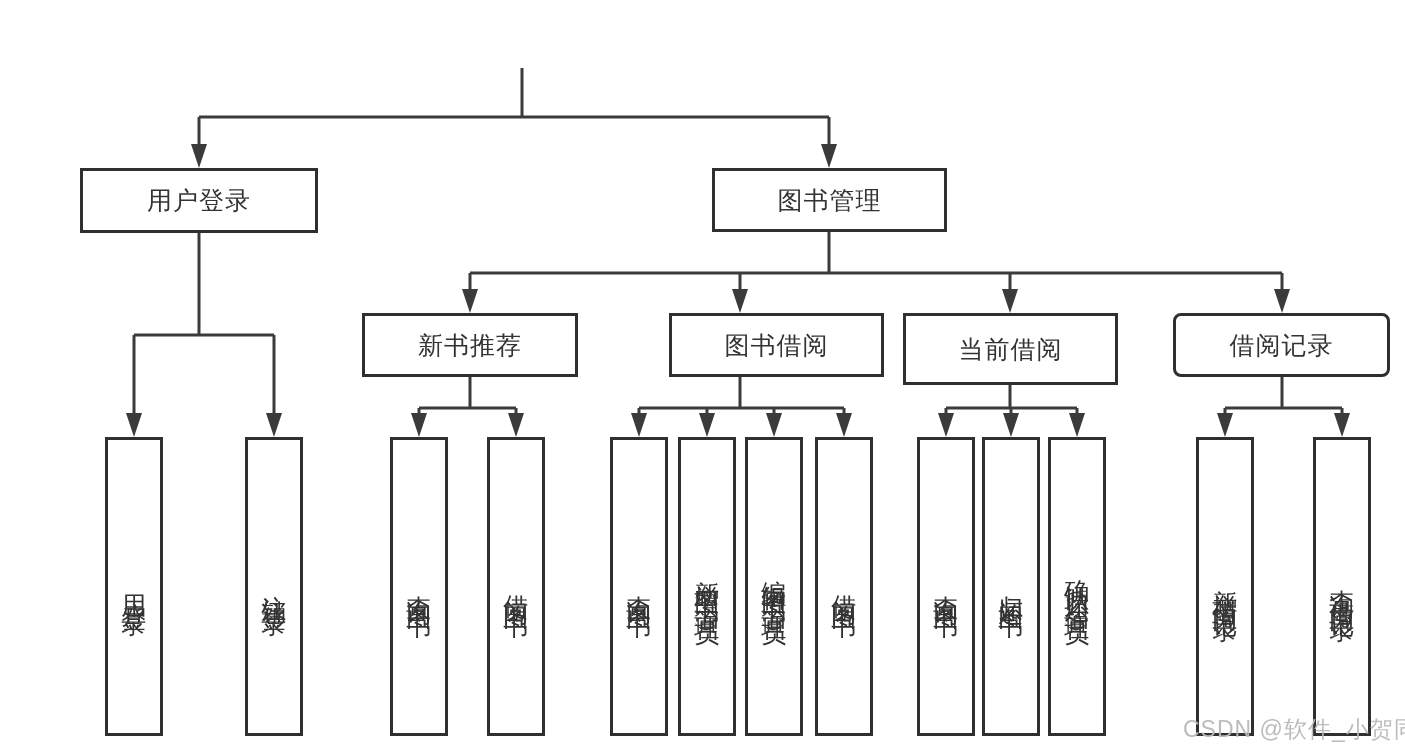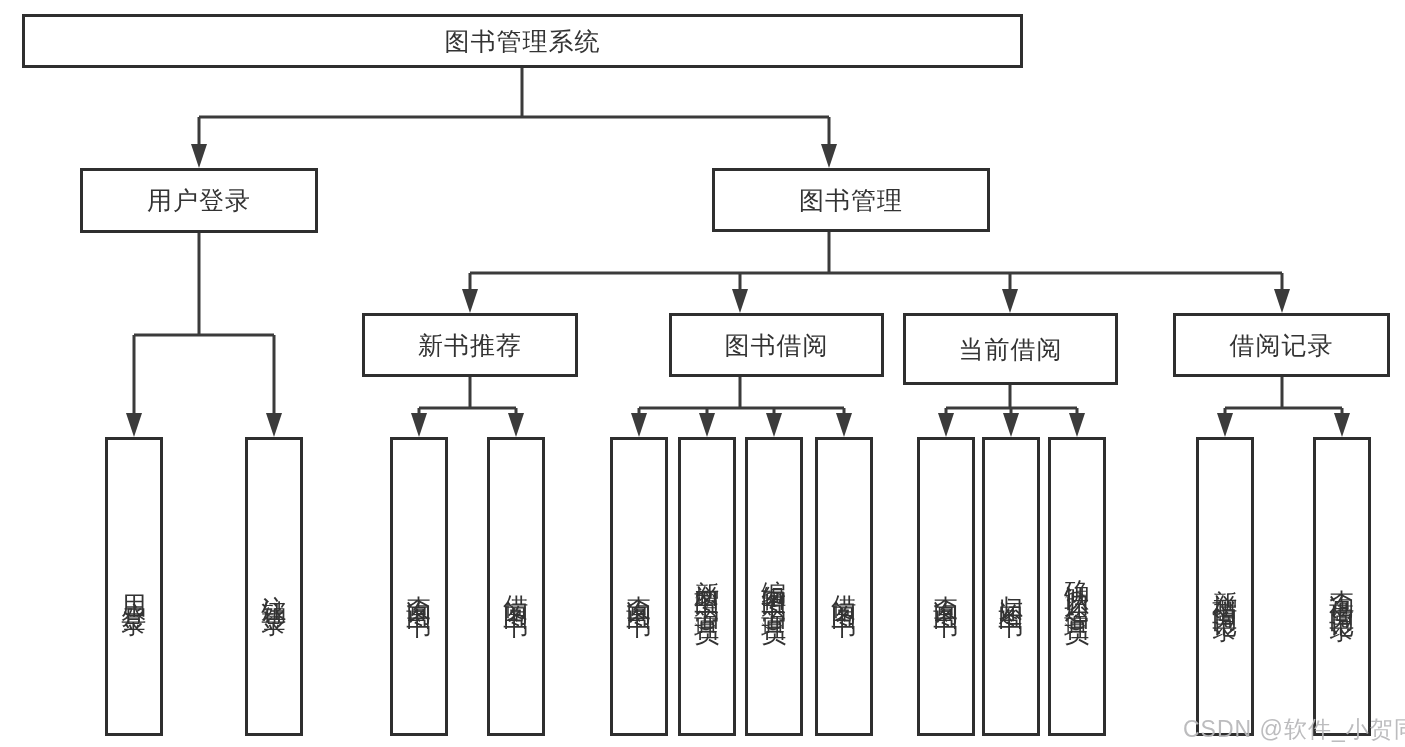--- a/index.html
+++ b/index.html
@@ -92,29 +92,28 @@
       <polygon points="766,413 782,413 774,437"></polygon>
       <polygon points="836,413 852,413 844,437"></polygon>
       <polygon points="938,413 954,413 946,437"></polygon>
       <polygon points="1003,413 1019,413 1011,437"></polygon>
       <polygon points="1069,413 1085,413 1077,437"></polygon>
       <polygon points="1217,413 1233,413 1225,437"></polygon>
       <polygon points="1334,413 1350,413 1342,437"></polygon>
     </g>
   </svg>
 
-  <div class="node" style="left:22px; top:14px; width:1001px; height:54px;">图书管理系统</div>
 
   <div class="node" style="left:80px; top:168px; width:238px; height:65px;">用户登录</div>
-  <div class="node" style="left:712px; top:168px; width:278px; height:64px;">图书管理</div>
+  <div class="node" style="left:712px; top:168px; width:235px; height:64px;">图书管理</div>
 
   <div class="node" style="left:362px; top:313px; width:216px; height:64px;">新书推荐</div>
   <div class="node" style="left:633px; top:313px; width:215px; height:64px;margin-left:36px;">图书借阅</div>
   <div class="node" style="left:903px; top:313px; width:215px; height:72px;">当前借阅</div>
-  <div class="node" style="left:1173px; top:313px; width:217px; height:64px;">借阅记录</div>
+  <div class="node" style="left:1173px; top:313px; width:217px; height:64px;border-radius:8px;">借阅记录</div>
 
   <div class="node vnode" style="left:105px; top:437px; width:58px; height:299px;">
     <span>用户登录</span>
   </div>
   <div class="node vnode" style="left:245px; top:437px; width:58px; height:299px;">
     <span>注销登录</span>
   </div>
   <div class="node vnode" style="left:390px; top:437px; width:58px; height:299px;">
     <span>查询图书</span>
   </div>

